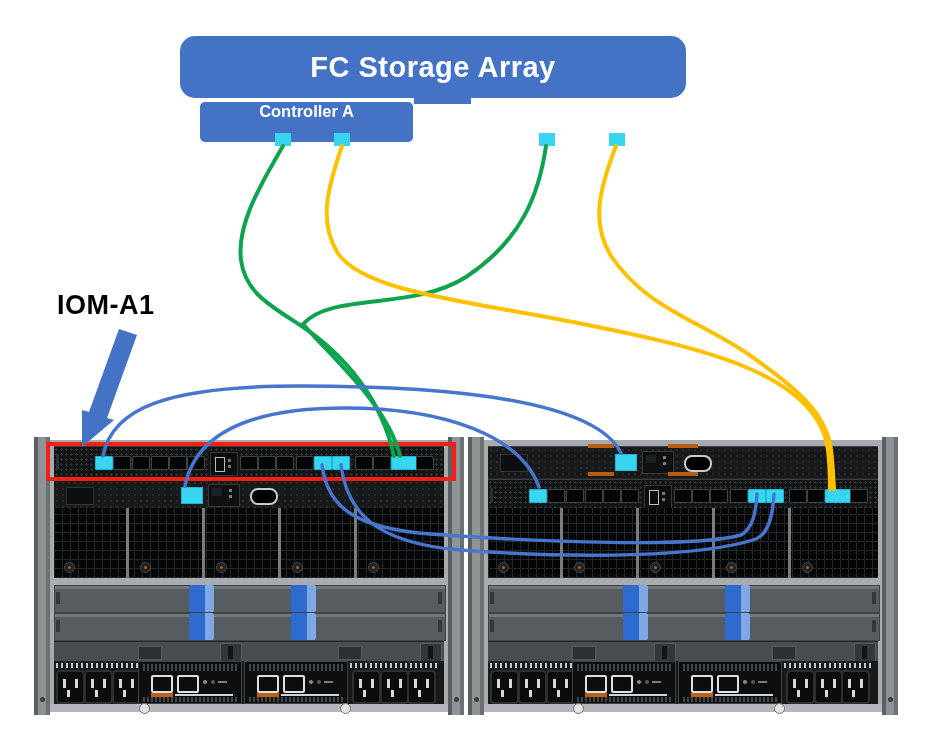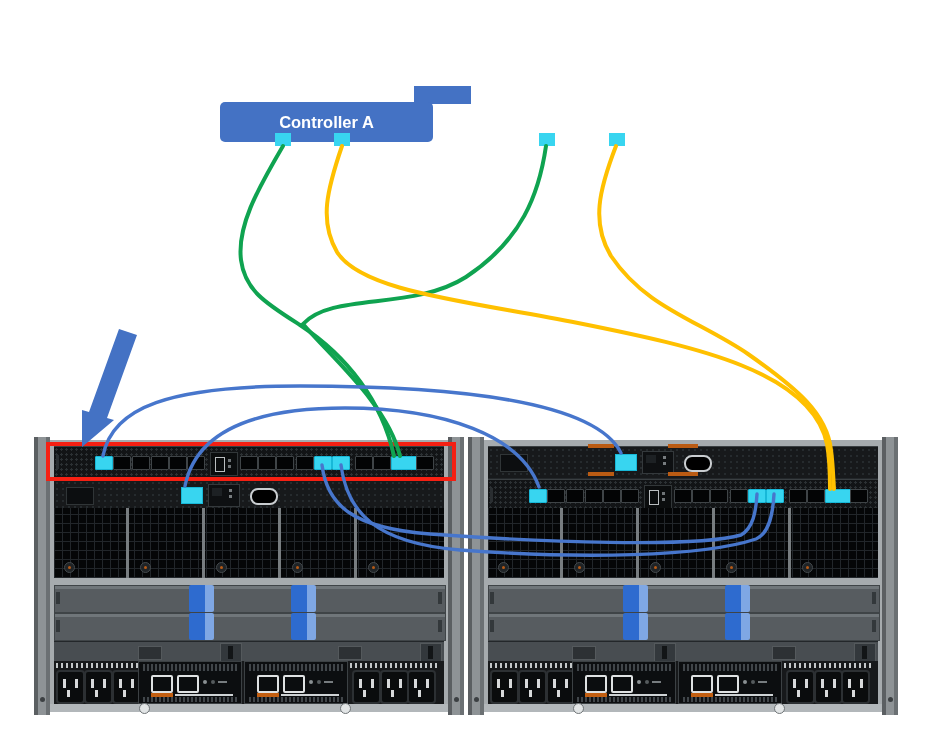--- a/index.html
+++ b/index.html
@@ -4,22 +4,22 @@
 <style>
   html,body{margin:0;padding:0;background:#fff;}
   #stage{position:relative;width:932px;height:740px;background:#ffffff;overflow:hidden;
          font-family:"Liberation Sans",sans-serif;}
   .abs{position:absolute;}
   
   #array-box{left:180px;top:36px;width:506px;height:62px;background:var(--boxblue);
     border-radius:15px;display:flex;align-items:center;justify-content:center;
     color:#fff;font-size:29px;font-weight:700;letter-spacing:.5px;}
   #array-tab{left:414px;top:86px;width:57px;height:18px;background:var(--boxblue);}
-  .ctrl{background:var(--boxblue);border-radius:5px;display:flex;align-items:center;
-    justify-content:center;color:#fff;font-size:16.5px;font-weight:700;margin-left:20px;}
+  .ctrl{background:var(--boxblue);border-radius:5px;display:flex;
+    justify-content:center;color:#fff;font-size:16.5px;font-weight:700;}
   #ctrl-a{left:200px;top:102px;width:213px;height:40px;}
   #ctrl-b{left:472px;top:102px;width:210px;height:40px;}
   .cport{width:16px;height:13px;background:var(--cyan);z-index:2;}
   #cpa1{left:275px;top:133px;} #cpa2{left:334px;top:133px;}
   #cpb1{left:539px;top:133px;} #cpb2{left:609px;top:133px;}
   #iom-label{left:57px;top:290px;font-size:27px;font-weight:800;color:#000;letter-spacing:.5px;}
   
   .iomrow{background:#121416;
     background-image:radial-gradient(circle,#2c3134 1px,transparent 1.4px);
     background-size:5px 5px;border-top:1px solid #3a3f42;}
@@ -40,28 +40,32 @@
   .socket::after{content:'';position:absolute;right:5px;top:7px;width:3px;height:9px;background:#d8dadb;}
   .prong{left:9px;top:18px;width:3px;height:7px;background:#d8dadb;}
   .rj45{background:#0b0d0f;border:2px solid #dfe2e3;border-radius:2px;}
   #overlay{left:0;top:0;z-index:10;pointer-events:none;}
 </style>
 </head>
 <body>
 
 <div id="stage">
   <div class="abs" id="array-tab"></div>
+  <div class="abs" id="array-box">
+    <span>FC Storage Array</span>
+  </div>
   <div class="abs ctrl" id="ctrl-a">
     <span>Controller A</span>
   </div>
   <div class="abs cport" id="cpa1"></div>
   <div class="abs cport" id="cpa2"></div>
   <div class="abs cport" id="cpb1"></div>
   <div class="abs cport" id="cpb2"></div>
 
+  <div class="abs" id="iom-label">IOM-A1</div>
 
   <div id="chassis-root">
       <div class="abs" style="left: 34px; top: 437px; width: 16px; height: 278px; background: linear-gradient(90deg, rgb(91, 95, 98) 0px, rgb(91, 95, 98) 4px, rgb(142, 147, 150) 4px, rgb(142, 147, 150) 12px, rgb(107, 112, 115) 12px);"></div>
       <div class="abs" style="left: 40px; top: 697px; width: 5px; height: 5px; background: rgb(60, 64, 67); border-radius: 50%;"></div>
       <div class="abs" style="left: 448px; top: 437px; width: 16px; height: 278px; background: linear-gradient(90deg, rgb(91, 95, 98) 0px, rgb(91, 95, 98) 4px, rgb(142, 147, 150) 4px, rgb(142, 147, 150) 12px, rgb(107, 112, 115) 12px);"></div>
       <div class="abs" style="left: 454px; top: 697px; width: 5px; height: 5px; background: rgb(60, 64, 67); border-radius: 50%;"></div>
       <div class="abs" style="left: 50px; top: 440px; width: 398px; height: 272px; background: rgb(35, 39, 42);">
         <div class="abs" style="left: 0px; top: 0px; width: 398px; height: 6px; background: rgb(166, 171, 174);"></div>
         <div class="abs" style="left: 0px; top: 0px; width: 4px; height: 272px; background: rgb(166, 171, 174);"></div>
         <div class="abs" style="left: 394px; top: 0px; width: 4px; height: 272px; background: rgb(166, 171, 174);"></div>

